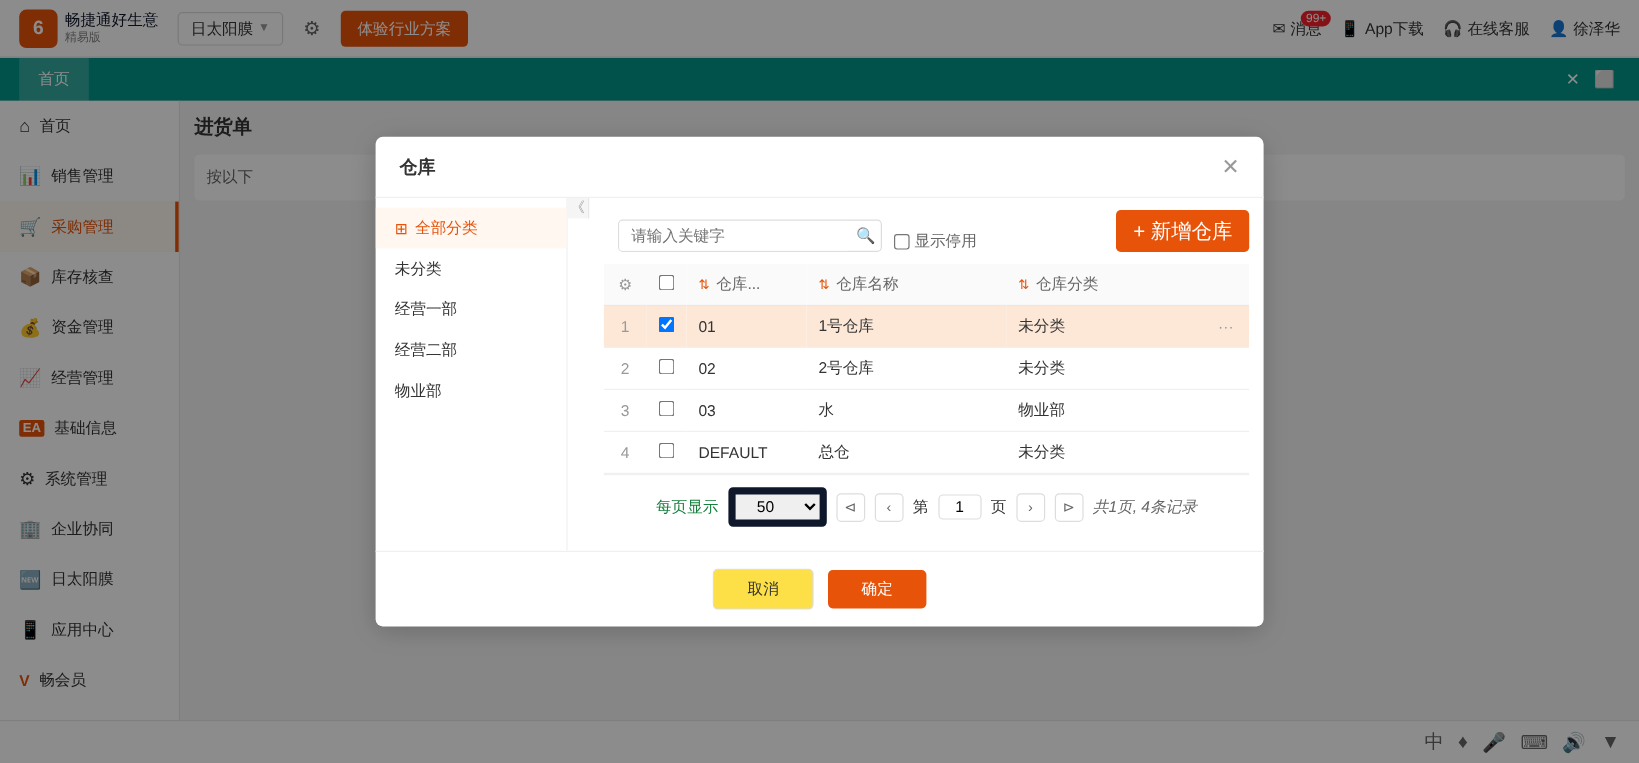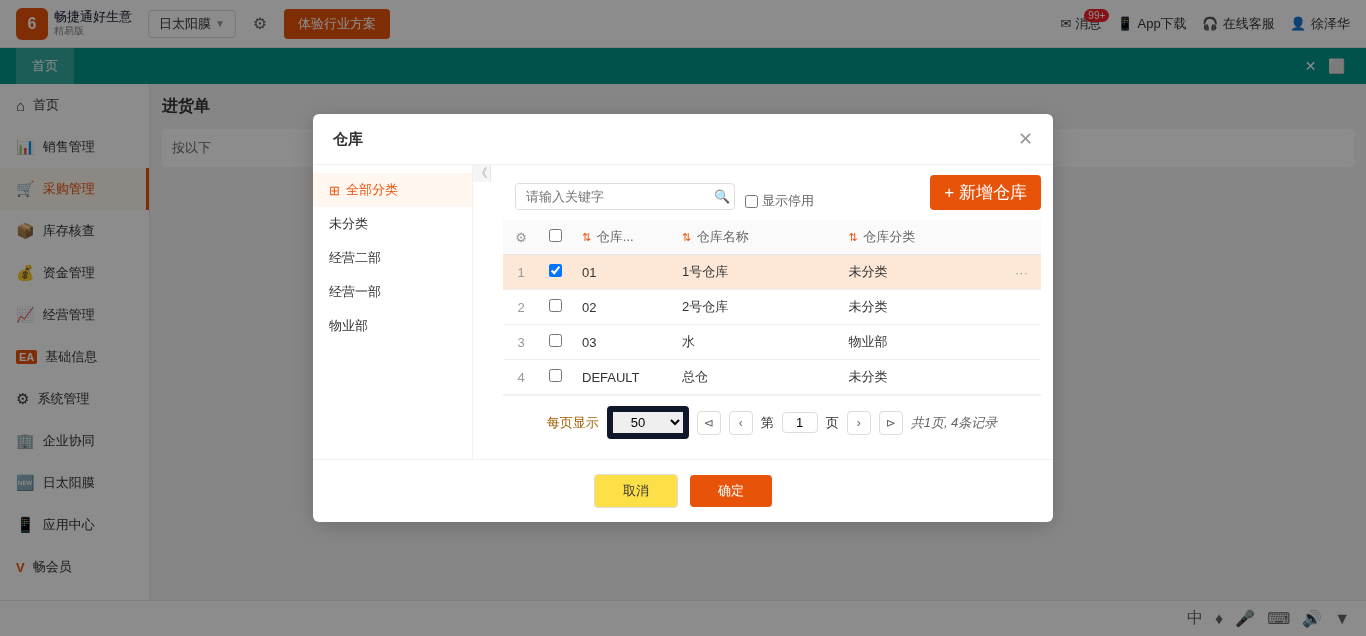--- a/index.html
+++ b/index.html
@@ -187,21 +187,21 @@
       padding: 8px 10px; border-bottom: 1px solid #f0f0f0; color: #333;
     }
     .data-table tr.selected td { background: #fde8d8; }
     .data-table .gear-col { text-align: center; color: #999; }
     .data-table .actions { color: #999; cursor: pointer; }
     .pagination {
       display: flex; align-items: center; justify-content: center;
       gap: 8px; padding: 10px 0; font-size: 13px; color: #333;
       border-top: 1px solid #f0f0f0; margin-top: auto;
     }
-    .pagination .per-page-label { color: #a16207; }
+    .pagination .per-page-label { color: #15803d; }
     .pagination select {
       border: 6px solid #0f172a; border-radius: 4px; padding: 2px 14px; font-size: 13px;
     }
     .pagination .page-btn {
       border: 1px solid #ddd; background: #fff; border-radius: 4px;
       width: 24px; height: 24px; display: flex; align-items: center; justify-content: center;
       cursor: pointer; color: #666; font-size: 12px;
     }
     .pagination .page-input {
       border: 1px solid #ddd; border-radius: 4px; width: 36px; text-align: center; padding: 2px;
@@ -350,24 +350,24 @@
 
       <div class="category-panel">
         <div class="cat-item active">
           <span style="color:#e8530a;">⊞</span>
           <span>全部分类</span>
         </div>
         <div class="cat-item">
           <span>未分类</span>
         </div>
         <div class="cat-item">
+          <span>经营一部</span>
+        </div>
+        <div class="cat-item">
           <span>经营二部</span>
-        </div>
-        <div class="cat-item">
-          <span>经营一部</span>
         </div>
         <div class="cat-item">
           <span>物业部</span>
         </div>
       </div>
 
       <div class="collapse-btn">《</div>
 
       <div class="table-panel">
 

